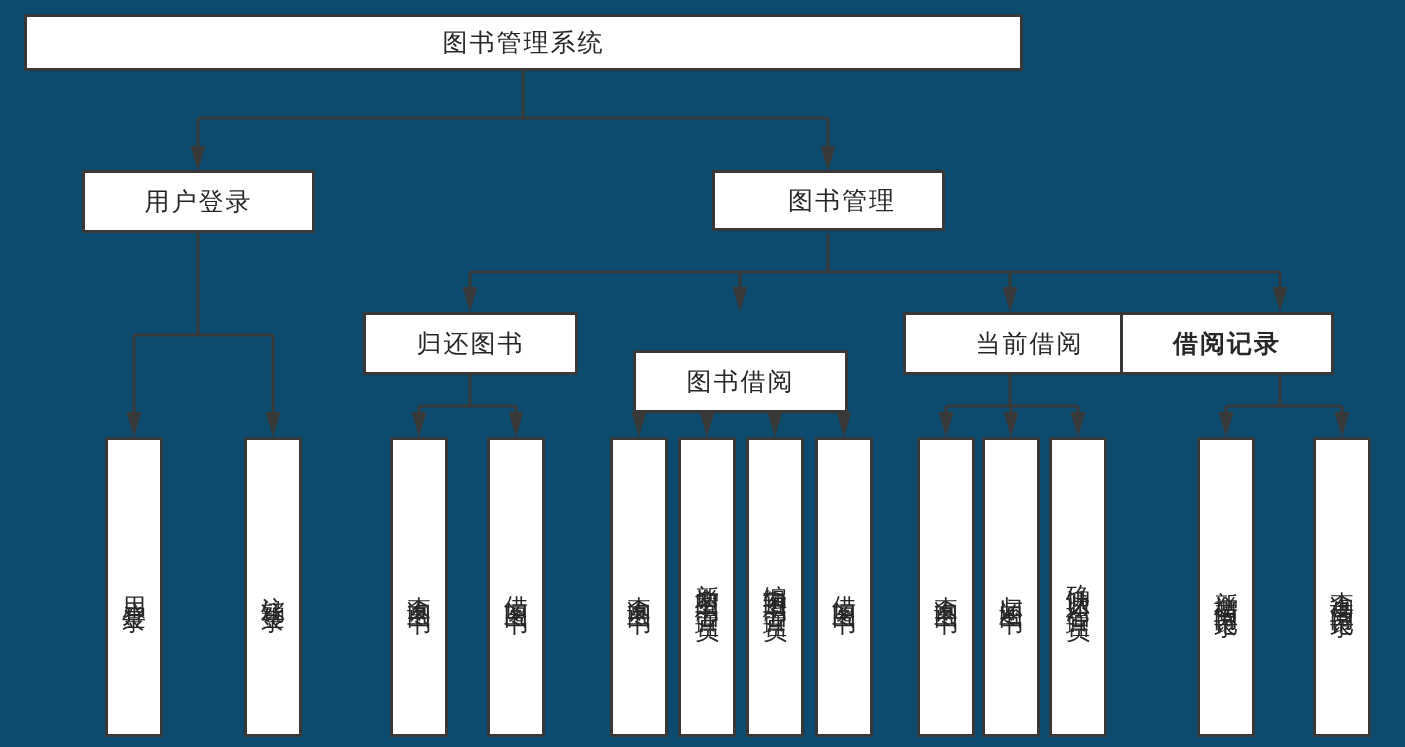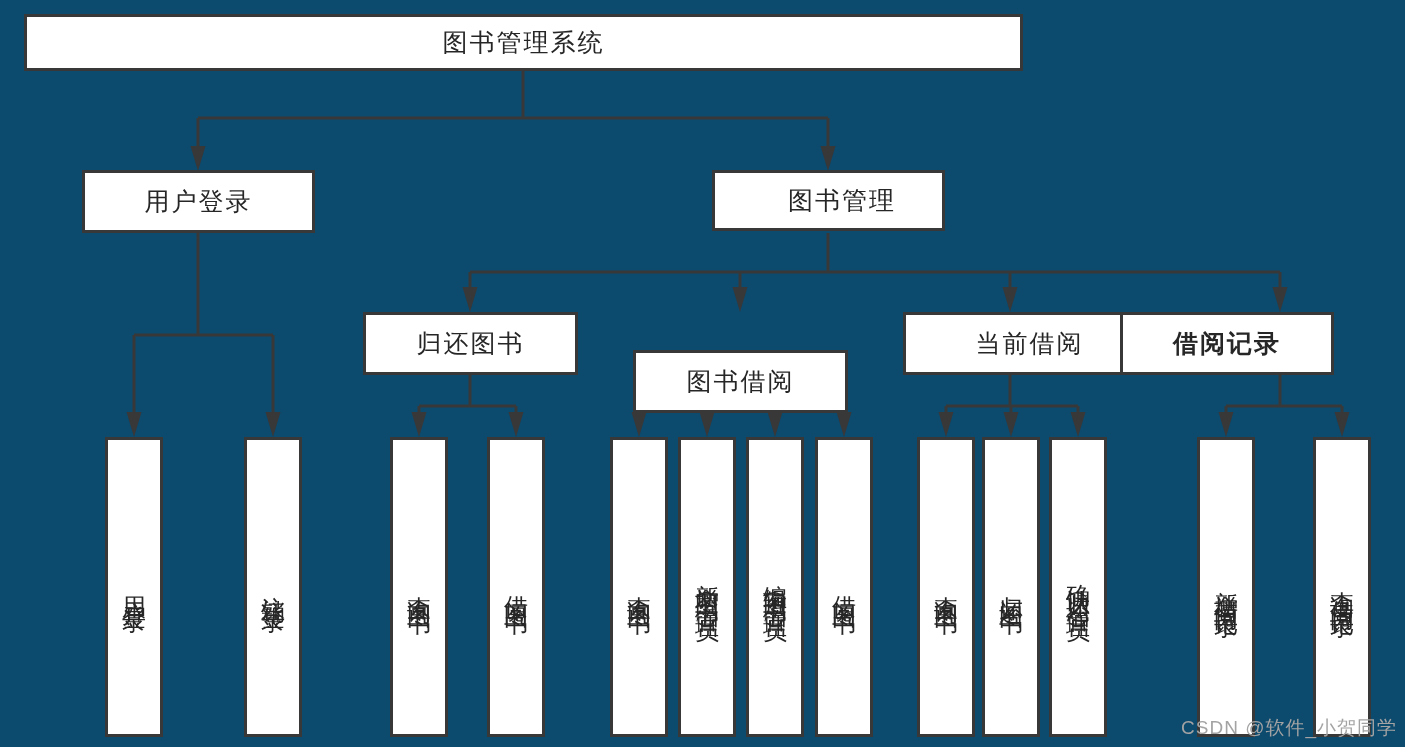--- a/index.html
+++ b/index.html
@@ -138,14 +138,13 @@
   <div class="leaf" style="left:1049px;">
     <span>确认归还（管理员）</span>
   </div>
   <div class="leaf" style="left:1197px;">
     <span>新增借阅记录</span>
   </div>
   <div class="leaf" style="left:1313px;">
     <span>查询借阅记录</span>
   </div>
 
-  <div id="watermark">CSDN @软件_小贺同学</div>
 </div>
 
 </body></html>

